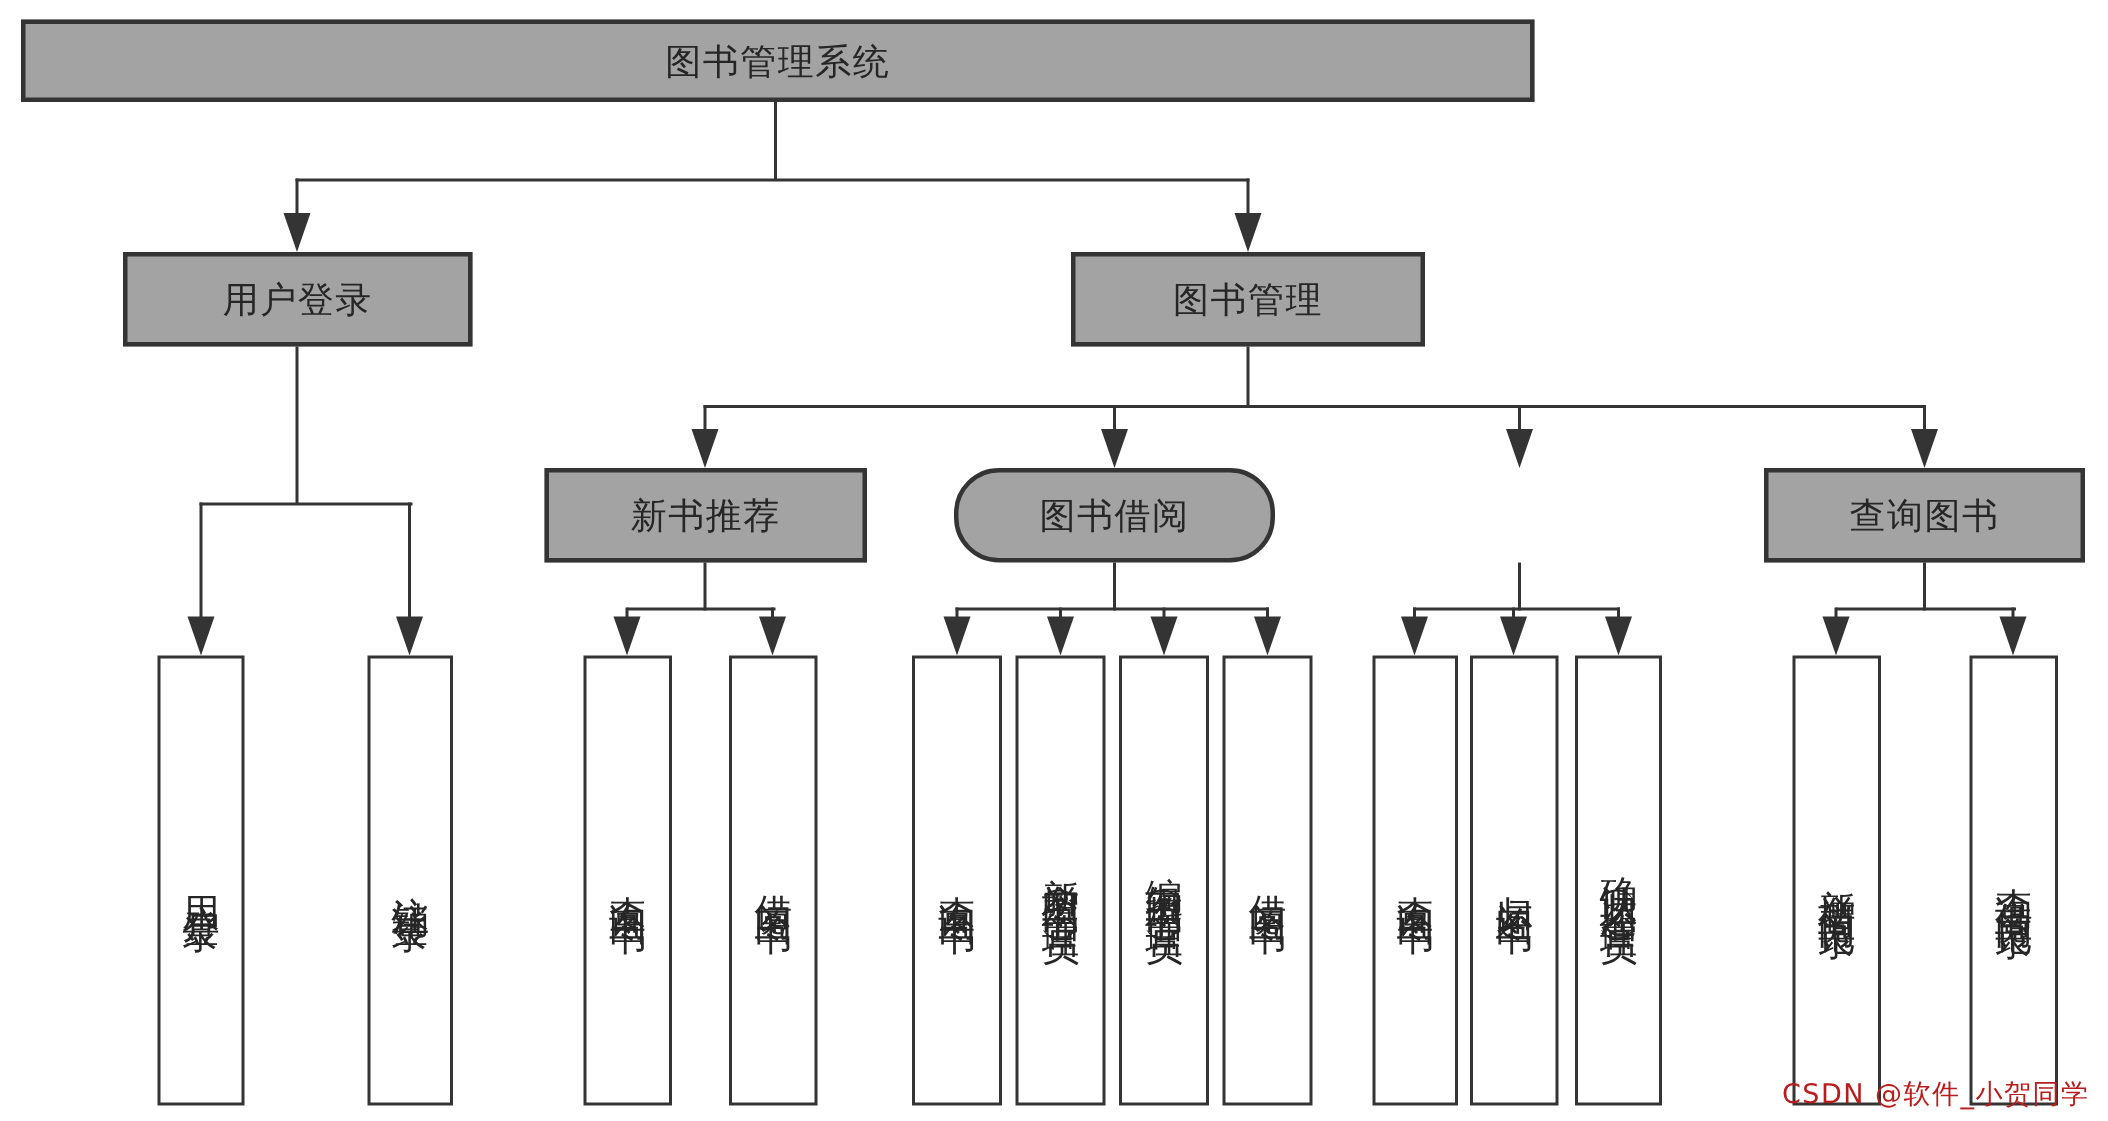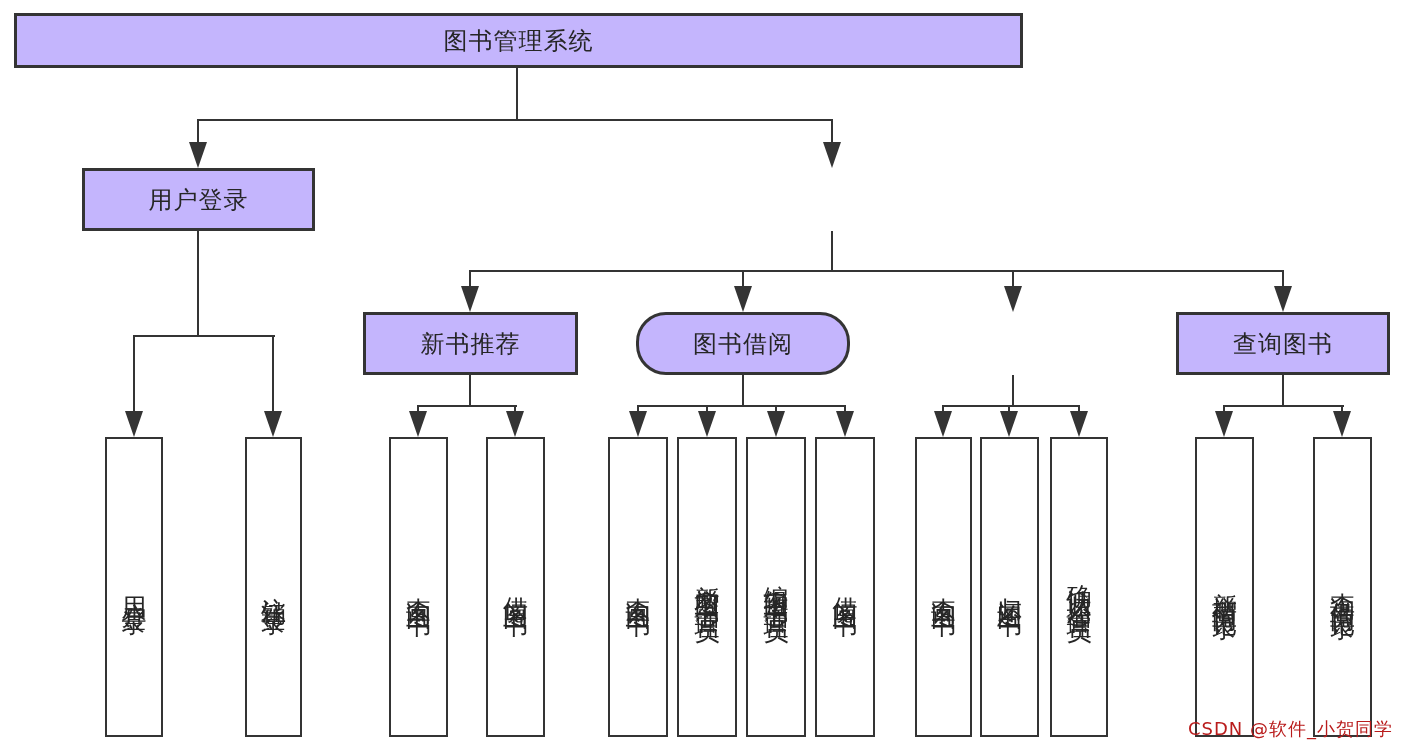--- a/index.html
+++ b/index.html
@@ -1,21 +1,21 @@
 <!DOCTYPE html>
 <html><head>
 <meta charset="utf-8">
 <style>
   html,body{margin:0;padding:0;background:#ffffff;}
   #canvas{
     position:relative;width:1405px;height:747px;background:#ffffff;overflow:hidden;
     font-family:"DejaVu Sans","Liberation Sans",sans-serif;color:#262626;
   }
   .box{
-    position:absolute;box-sizing:border-box;border:3px solid #343434;background:#c4b5fd;
+    position:absolute;box-sizing:border-box;border:3px solid #343434;background:#a3a3a3;
     display:flex;align-items:center;justify-content:center;
     font-size:24px;letter-spacing:1px;white-space:nowrap;
   }
   .vbox{
     position:absolute;box-sizing:border-box;border:2px solid #343434;background:#ffffff;
     display:flex;align-items:center;justify-content:center;
     writing-mode:vertical-rl;text-orientation:mixed;
     font-size:25px;letter-spacing:5px;line-height:1;
   }
   .hl,.vl{position:absolute;background:#343434;}
@@ -39,20 +39,21 @@
   <div class="box" style="left:14px;top:13px;width:1009px;height:55px;">图书管理系统</div>
 
   <div class="vl" style="left:516px;top:68px;height:52px;"></div>
   <div class="hl" style="left:197px;top:119px;width:636px;"></div>
   <div class="vl" style="left:197px;top:119px;height:28px;"></div>
   <div class="ar" style="left:189px;top:142px;"></div>
   <div class="vl" style="left:831px;top:119px;height:28px;"></div>
   <div class="ar" style="left:823px;top:142px;"></div>
 
   <div class="box" style="left:82px;top:168px;width:233px;height:63px;">用户登录</div>
+  <div class="box" style="left:714px;top:168px;width:236px;height:63px;">图书管理</div>
 
   <div class="vl" style="left:197px;top:231px;height:105px;"></div>
   <div class="hl" style="left:133px;top:335px;width:142px;"></div>
   <div class="vl" style="left:133px;top:335px;height:80px;"></div>
   <div class="ar" style="left:125px;top:411px;"></div>
   <div class="vl" style="left:272px;top:335px;height:80px;"></div>
   <div class="ar" style="left:264px;top:411px;"></div>
 
   <div class="vl" style="left:831px;top:231px;height:40px;"></div>
   <div class="hl" style="left:469px;top:270px;width:815px;"></div>

